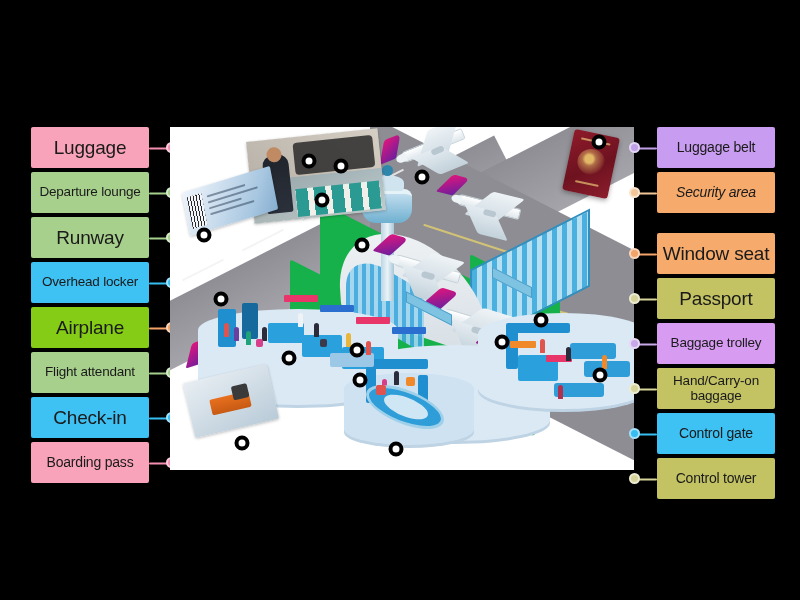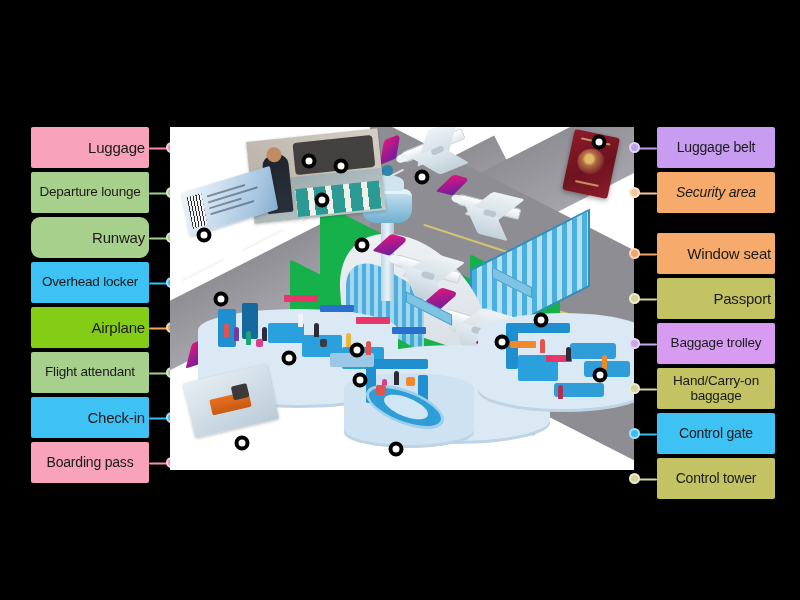--- a/index.html
+++ b/index.html
@@ -25,21 +25,21 @@
     align-items: center;
     justify-content: center;
     text-align: center;
     padding: 0 4px;
     color: #1a1a1a;
     line-height: 1.05;
     font-weight: 400;
     letter-spacing: -0.2px;
   }
   .label .txt { display: block; }
-  .label.one-line  { font-size: 15px; justify-content: flex-end; }
+  .label.one-line  { font-size: 19px; }
   .label.two-line  { font-size: 13.5px; }
   .label.small-one { font-size: 14px; }
 
   
   .connector { position: absolute; top: 50%; transform: translateY(-50%); height: 3px; }
   .label-col.left  .connector { left: 100%;  width: 26px; }
   .label-col.right .connector { right: 100%; width: 26px; }
   .connector .line {
     position: absolute; top: 1px; height: 2.5px; width: 100%;
     border-radius: 2px;
@@ -331,21 +331,21 @@
           <div class="dot" style="background: rgb(244, 143, 177);"></div>
         </div>
       </div>
       <div class="label two-line" style="background: rgb(168, 208, 141);">
         <span class="txt">Departure lounge</span>
         <div class="connector">
           <div class="line" style="background: rgb(165, 207, 141);"></div>
           <div class="dot" style="background: rgb(165, 207, 141);"></div>
         </div>
       </div>
-      <div class="label one-line" style="background: rgb(168, 208, 141); border-radius: 9px;">
+      <div class="label one-line" style="background: rgb(168, 208, 141);">
         <span class="txt">Runway</span>
         <div class="connector">
           <div class="line" style="background: rgb(165, 207, 141);"></div>
           <div class="dot" style="background: rgb(165, 207, 141);"></div>
         </div>
       </div>
       <div class="label two-line" style="background: rgb(62, 193, 243);">
         <span class="txt">Overhead locker</span>
         <div class="connector">
           <div class="line" style="background: rgb(54, 189, 242);"></div>

